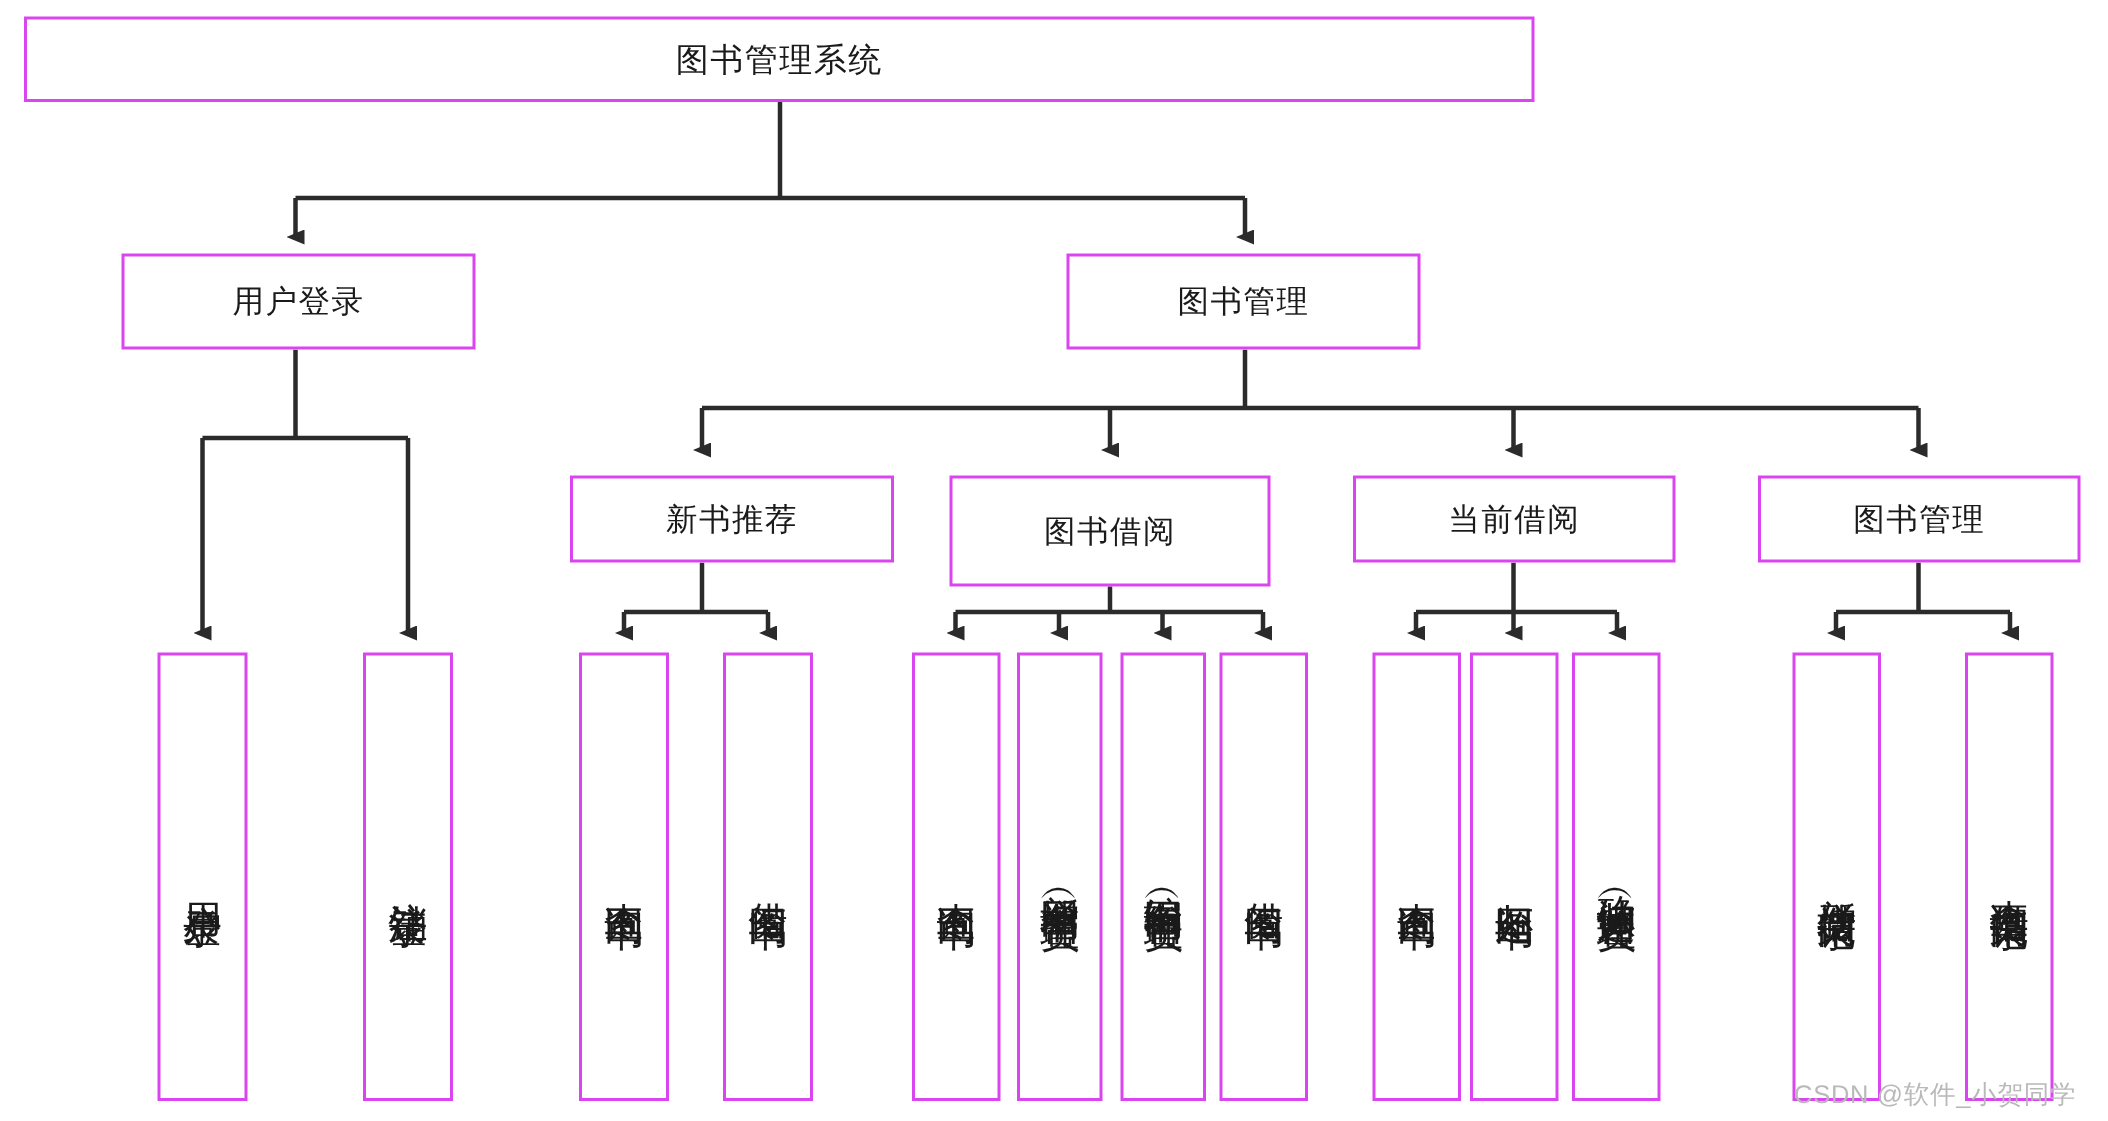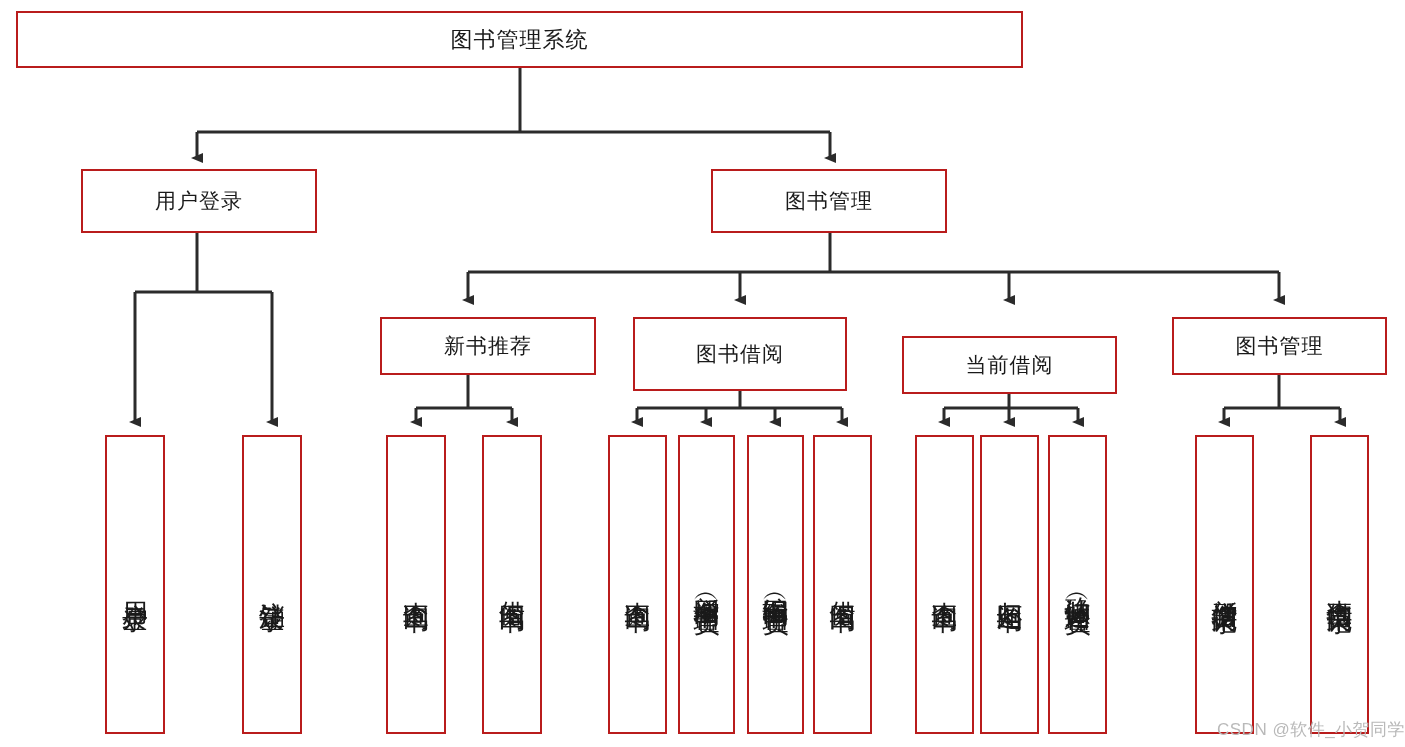--- a/index.html
+++ b/index.html
@@ -13,21 +13,21 @@
   #canvas {
     position: relative;
     width: 1405px;
     height: 747px;
     background: #ffffff;
     overflow: hidden;
   }
   .node {
     position: absolute;
     box-sizing: border-box;
-    border: 2px solid #b91c1c;
+    border: 2px solid #d946ef;
     background: #ffffff;
     display: flex;
     align-items: center;
     justify-content: center;
     color: #1a1a1a;
   }
   .node-h {
     font-size: 21px;
     letter-spacing: 1px;
     white-space: nowrap;
@@ -118,21 +118,21 @@
   <div class="node node-h node-title" style="left:16px; top:11px; width:1007px; height:57px;">图书管理系统</div>
 
   <div class="node node-h" style="left:81px; top:169px; width:236px; height:64px;">用户登录</div>
 
   <div class="node node-h" style="left:711px; top:169px; width:236px; height:64px;text-align:right;">图书管理</div>
 
   <div class="node node-h" style="left:380px; top:317px; width:216px; height:58px;">新书推荐</div>
 
   <div class="node node-h" style="left:633px; top:317px; width:214px; height:74px;">图书借阅</div>
 
-  <div class="node node-h" style="left:902px; top:317px; width:215px; height:58px;margin-top:19px;">当前借阅</div>
+  <div class="node node-h" style="left:902px; top:317px; width:215px; height:58px;">当前借阅</div>
 
   <div class="node node-h" style="left:1172px; top:317px; width:215px; height:58px;">图书管理</div>
 
   <div class="node node-v" style="left:105px; top:435px; width:60px; height:299px;">用户登录</div>
 
   <div class="node node-v" style="left:242px; top:435px; width:60px; height:299px;">注销登录</div>
 
   <div class="node node-v" style="left:386px; top:435px; width:60px; height:299px;">查询图书</div>
 
   <div class="node node-v" style="left:482px; top:435px; width:60px; height:299px;">借阅图书</div>
@@ -148,15 +148,15 @@
   <div class="node node-v" style="left:915px; top:435px; width:59px; height:299px;">查询图书</div>
 
   <div class="node node-v" style="left:980px; top:435px; width:59px; height:299px;">归还图书</div>
 
   <div class="node node-v" style="left:1048px; top:435px; width:59px; height:299px;">确认归还（管理员）</div>
 
   <div class="node node-v" style="left:1195px; top:435px; width:59px; height:299px;">新增借阅记录</div>
 
   <div class="node node-v" style="left:1310px; top:435px; width:59px; height:299px;">查询借阅记录</div>
 
-  <div class="watermark" style="left:1196px; top:718px;margin-left:21px;">CSDN @软件_小贺同学</div>
+  <div class="watermark" style="left:1196px; top:718px;">CSDN @软件_小贺同学</div>
 
 </div>
 
 </body></html>

